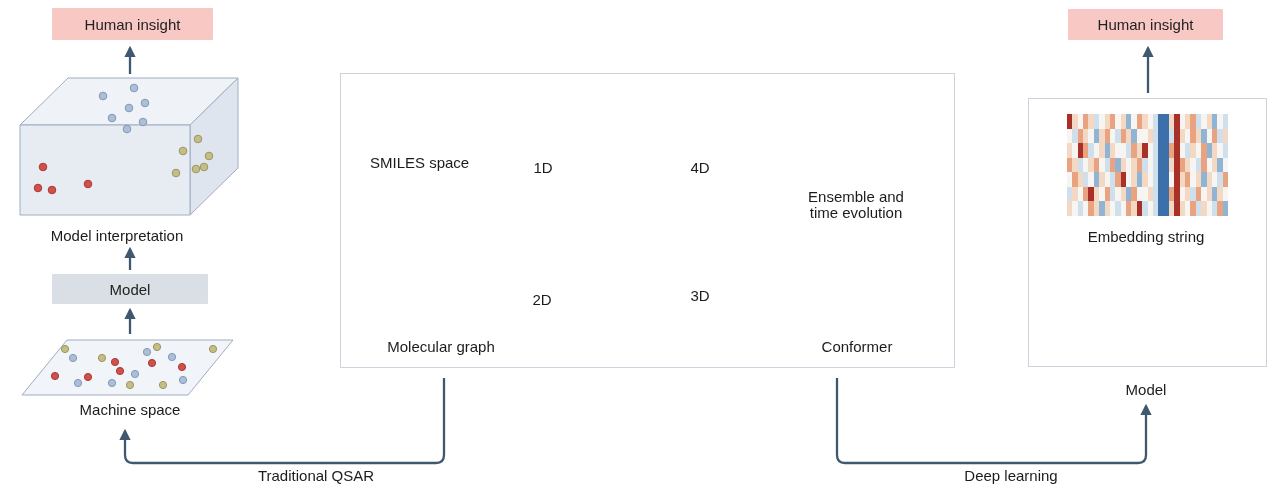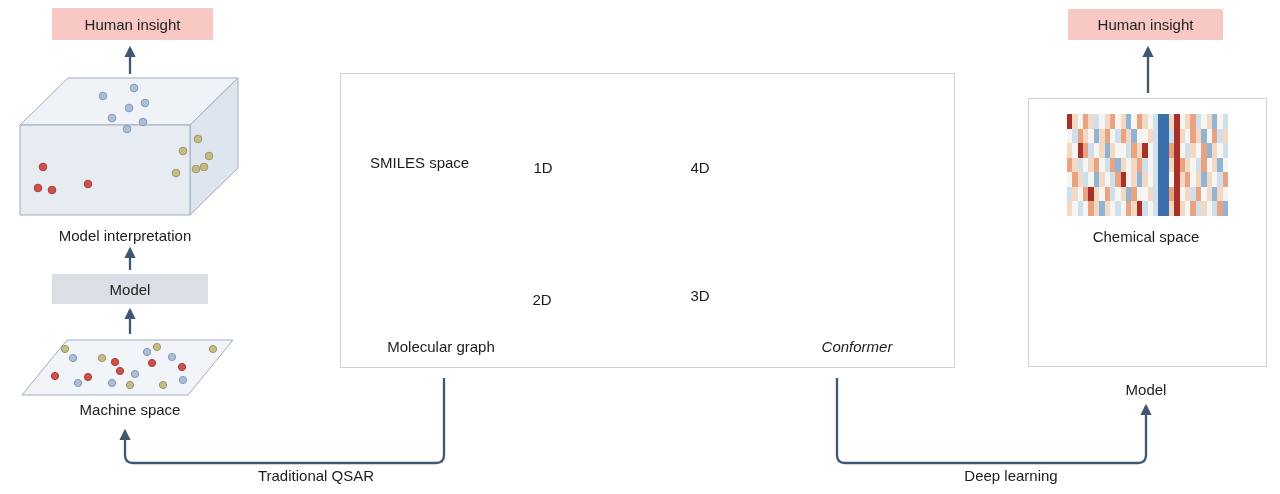--- a/index.html
+++ b/index.html
@@ -426,31 +426,35 @@
       <div style="background: rgb(246, 245, 242);"></div>
       <div style="background: rgb(233, 163, 129);"></div>
       <div style="background: rgb(207, 223, 236);"></div>
       <div style="background: rgb(243, 216, 195);"></div>
       <div style="background: rgb(246, 245, 242);"></div>
       <div style="background: rgb(207, 223, 236);"></div>
       <div style="background: rgb(233, 163, 129);"></div>
       <div style="background: rgb(144, 180, 211);"></div>
     </div>
 
-  <div class="lbl" style="left:125px;top:228px;">Model interpretation</div>
+  <div class="lbl" style="left:117px;top:228px;">Model interpretation</div>
   <div class="lbl" style="left:130px;top:402px;">Machine space</div>
   <div class="lbl" style="left:316px;top:468px;">Traditional QSAR</div>
 
   <div class="lbl left-align" style="left:370px;top:155px;">SMILES space</div>
   <div class="lbl" style="left:441px;top:339px;">Molecular graph</div>
 
   <div class="lbl" style="left:543px;top:160px;">1D</div>
   <div class="lbl" style="left:542px;top:292px;">2D</div>
   <div class="lbl" style="left:700px;top:288px;">3D</div>
   <div class="lbl" style="left:700px;top:160px;">4D</div>
 
-  <div class="lbl" style="left:857px;top:339px;font-style:italic;">Conformer</div>
-
-  <div class="lbl" style="left:1146px;top:229px;">Chemical space</div>
+  <div class="lbl center2" style="left:856px;top:189px;">
+    <div>Ensemble and</div>
+    <div>time evolution</div>
+  </div>
+  <div class="lbl" style="left:857px;top:339px;">Conformer</div>
+
+  <div class="lbl" style="left:1146px;top:229px;">Embedding string</div>
   <div class="lbl" style="left:1146px;top:382px;">Model</div>
   <div class="lbl" style="left:1011px;top:468px;">Deep learning</div>
 
 </div>
 
 </body></html>

